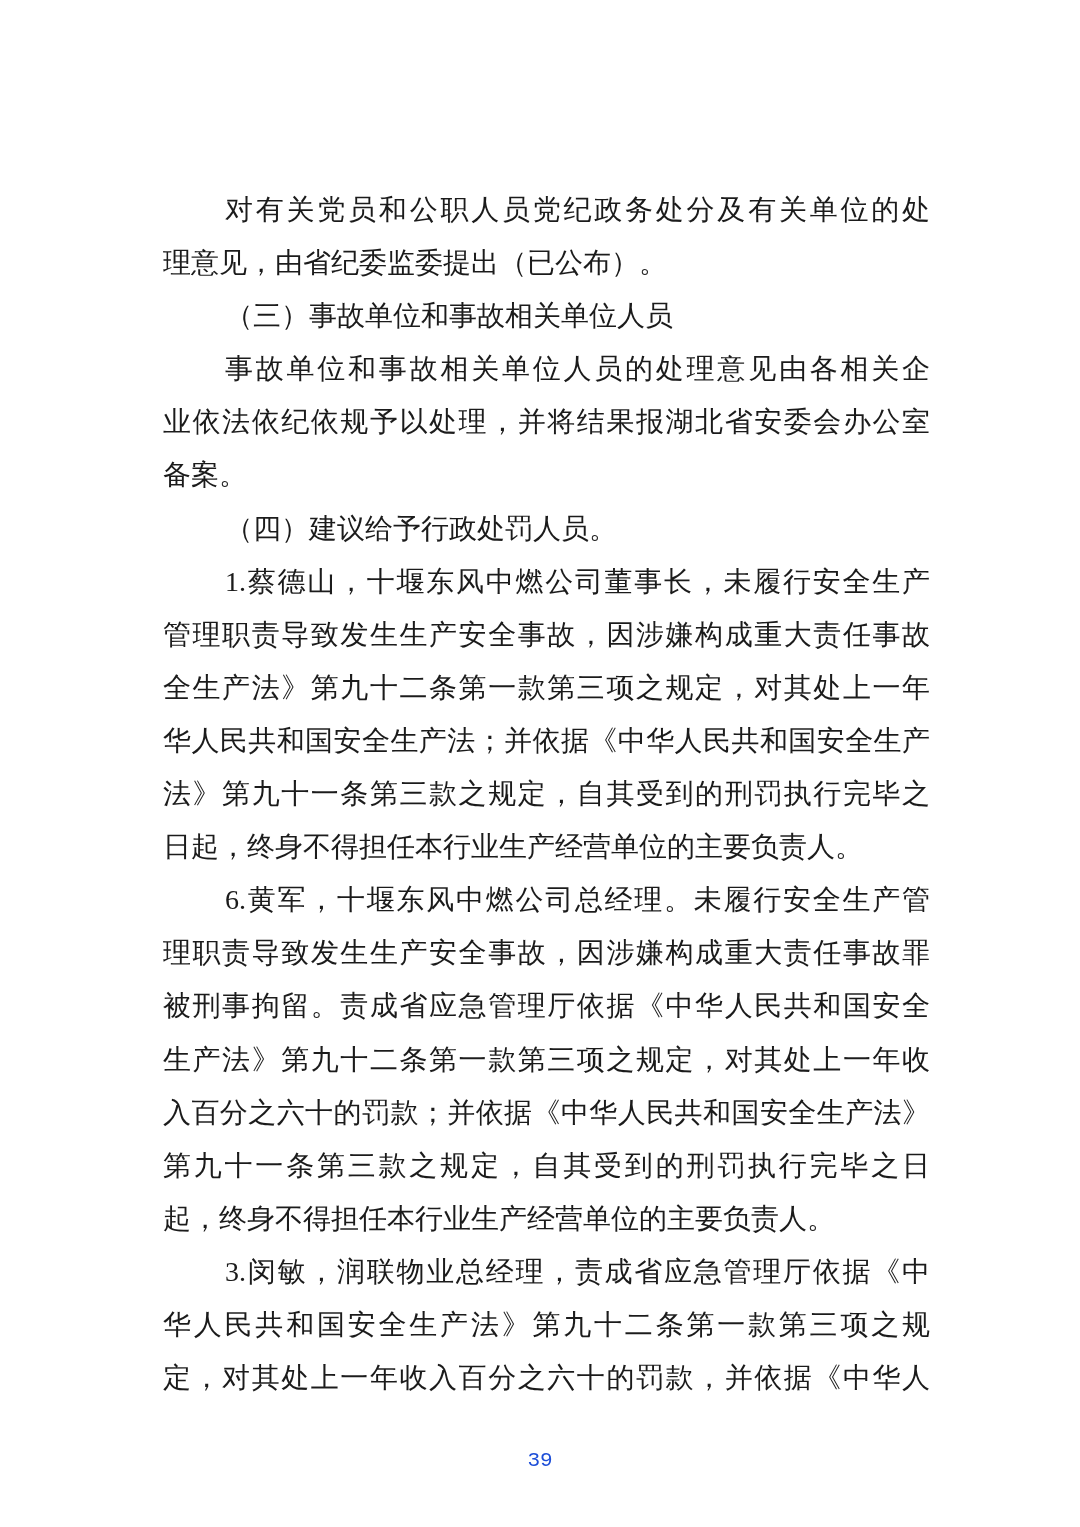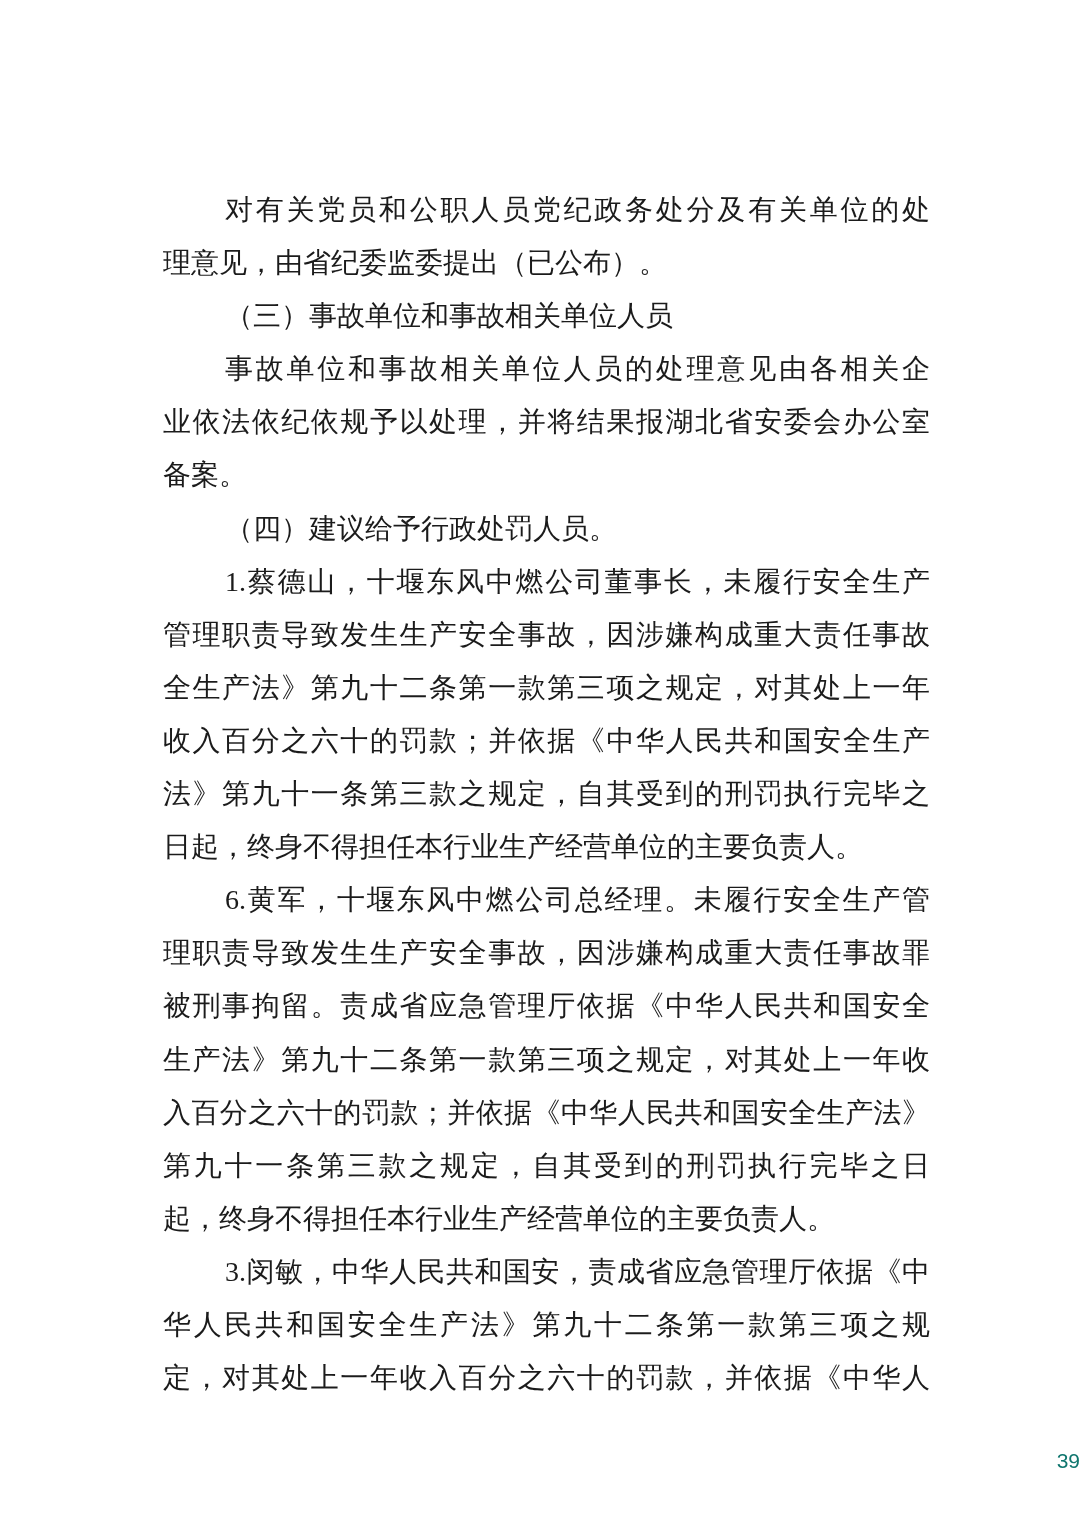--- a/index.html
+++ b/index.html
@@ -36,24 +36,24 @@
   .fill {
     text-align: justify;
     text-align-last: justify;
   }
   .b { font-weight: normal; }
   .pageno {
     position: absolute;
     top: 1405px;
     left: 0;
     width: 100%;
-    text-align: right;
-    font-family: Liberation Sans, sans-serif;
+    text-align: center;
+    font-family: Liberation Mono, monospace;
     font-size: 21px;
-    color: #0f766e;
+    color: #1d4ed8;
   }
 </style>
 </head>
 <body>
 
 <div class="page">
   <div class="doc">
 
     <div class="line indent fill"><span class="b"></span><span>对有关党员和公职人员党纪政务处分及有关单位的处</span></div>
 
@@ -69,41 +69,41 @@
 
     <div class="line indent"><span class="b">（四）建议给予行政处罚人员。</span><span></span></div>
 
     <div class="line indent fill"><span class="b">1.蔡德山，</span><span>十堰东风中燃公司董事长，未履行安全生产</span></div>
 
     <div class="line fill"><span class="b"></span><span>管理职责导致发生生产安全事故，因涉嫌构成重大责任事故</span></div>
 
 
     <div class="line fill"><span class="b"></span><span>全生产法》第九十二条第一款第三项之规定，对其处上一年</span></div>
 
-    <div class="line fill"><span class="b"></span><span>收入百分之六十的罚款；并依据《中华人民共和国安全生产</span></div>
+    <div class="line fill"><span class="b"></span><span>华人民共和国安全生产法；并依据《中华人民共和国安全生产</span></div>
 
     <div class="line fill"><span class="b"></span><span>法》第九十一条第三款之规定，自其受到的刑罚执行完毕之</span></div>
 
     <div class="line"><span class="b"></span><span>日起，终身不得担任本行业生产经营单位的主要负责人。</span></div>
 
     <div class="line indent fill"><span class="b">6.黄军，</span><span>十堰东风中燃公司总经理。未履行安全生产管</span></div>
 
     <div class="line fill"><span class="b"></span><span>理职责导致发生生产安全事故，因涉嫌构成重大责任事故罪</span></div>
 
     <div class="line fill"><span class="b"></span><span>被刑事拘留。责成省应急管理厅依据《中华人民共和国安全</span></div>
 
     <div class="line fill"><span class="b"></span><span>生产法》第九十二条第一款第三项之规定，对其处上一年收</span></div>
 
     <div class="line fill"><span class="b"></span><span>入百分之六十的罚款；并依据《中华人民共和国安全生产法》</span></div>
 
     <div class="line fill"><span class="b"></span><span>第九十一条第三款之规定，自其受到的刑罚执行完毕之日</span></div>
 
     <div class="line"><span class="b"></span><span>起，终身不得担任本行业生产经营单位的主要负责人。</span></div>
 
-    <div class="line indent fill"><span class="b">3.闵敏，</span><span>中华人民共和国安，责成省应急管理厅依据《中</span></div>
+    <div class="line indent fill"><span class="b">3.闵敏，</span><span>润联物业总经理，责成省应急管理厅依据《中</span></div>
 
     <div class="line fill"><span class="b"></span><span>华人民共和国安全生产法》第九十二条第一款第三项之规</span></div>
 
     <div class="line fill"><span class="b"></span><span>定，对其处上一年收入百分之六十的罚款，并依据《中华人</span></div>
 
   </div>
 
   <div class="pageno">39</div>
 </div>
 

